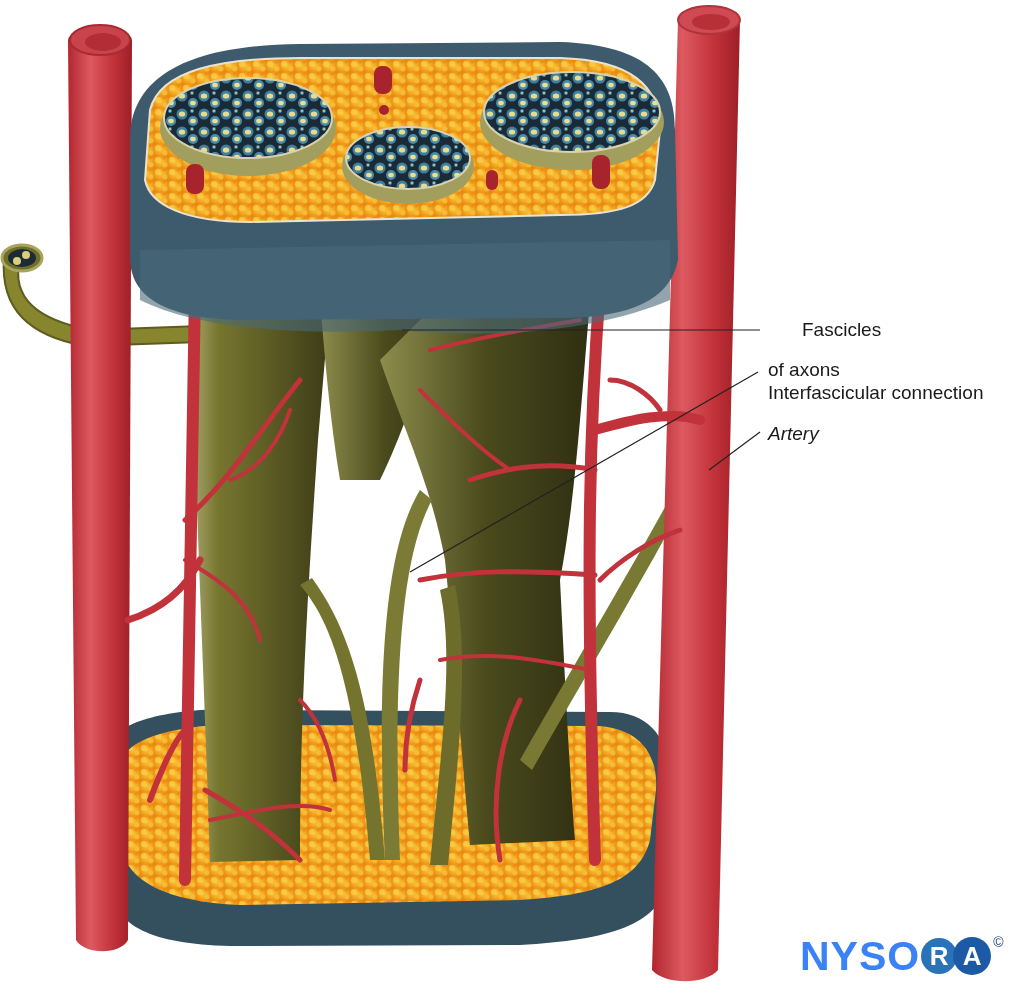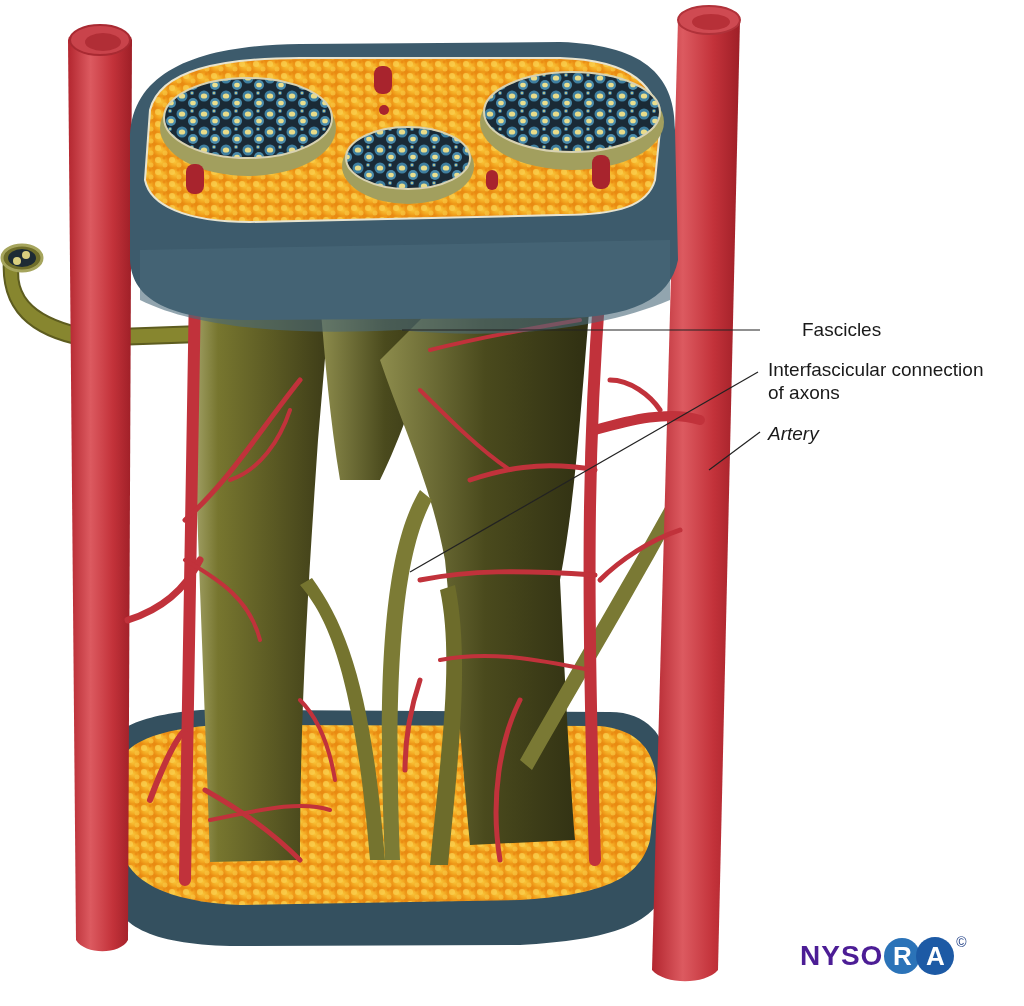--- a/index.html
+++ b/index.html
@@ -6,21 +6,21 @@
     body { width: 1024px; height: 1006px; position: relative; overflow: hidden;
            font-family: "Liberation Sans", sans-serif; }
     #illustration { position: absolute; left: 0; top: 0; width: 1024px; height: 1006px; }
     .label { position: absolute; font-size: 19px; color: #1a1a1a; line-height: 23px;
              font-family: "Liberation Sans", sans-serif; white-space: nowrap; }
     #label-fascicles { left: 768px; top: 318px; margin-left: 34px; }
     #label-interfascicular { left: 768px; top: 358px; }
     #label-artery { left: 768px; top: 422px; font-style: italic; }
     #logo { position: absolute; left: 800px; top: 936px; height: 40px; display: flex; align-items: center;
             font-family: "Liberation Sans", sans-serif; font-weight: bold; }
-    #logo .txt { font-size: 28px; letter-spacing: 1px; color: #4c1d95; }
+    #logo .txt { font-size: 41px; letter-spacing: 1px; color: #3b82f6; }
     #logo .circ { width: 36px; height: 36px; border-radius: 50%; display: inline-flex; align-items: center;
                   justify-content: center; color: #ffffff; font-size: 26px; margin-left: 1px; }
     #logo .circ.r { background: #2b73b8; }
     #logo .circ.a { background: #1d5aa5; width: 38px; height: 38px; margin-left: -4px; }
     #logo .copy { font-size: 14px; color: #1f3f86; align-self: flex-start; margin-left: 2px; margin-top: -2px; font-weight: normal; }
   </style>
 </head>
 <body>
 
 <svg id="illustration" viewBox="0 0 1024 1006" xmlns="http://www.w3.org/2000/svg">
@@ -152,22 +152,22 @@
 
   <g stroke="#222" stroke-width="1.2">
     <line x1="402" y1="330" x2="760" y2="330"></line>
     <line x1="410" y1="572" x2="758" y2="372"></line>
     <line x1="709" y1="470" x2="760" y2="432"></line>
   </g>
 </svg>
 
 <div class="label" id="label-fascicles">Fascicles</div>
 <div class="label" id="label-interfascicular">
+  <div>of axons</div>
   <div>Interfascicular connection</div>
-  <div>of axons</div>
 </div>
 <div class="label" id="label-artery">Artery</div>
 
 <div id="logo">
   <span class="txt">NYSO</span>
   <span class="circ r">R</span>
   <span class="circ a">A</span>
   <span class="copy">©</span>
 </div>
 

